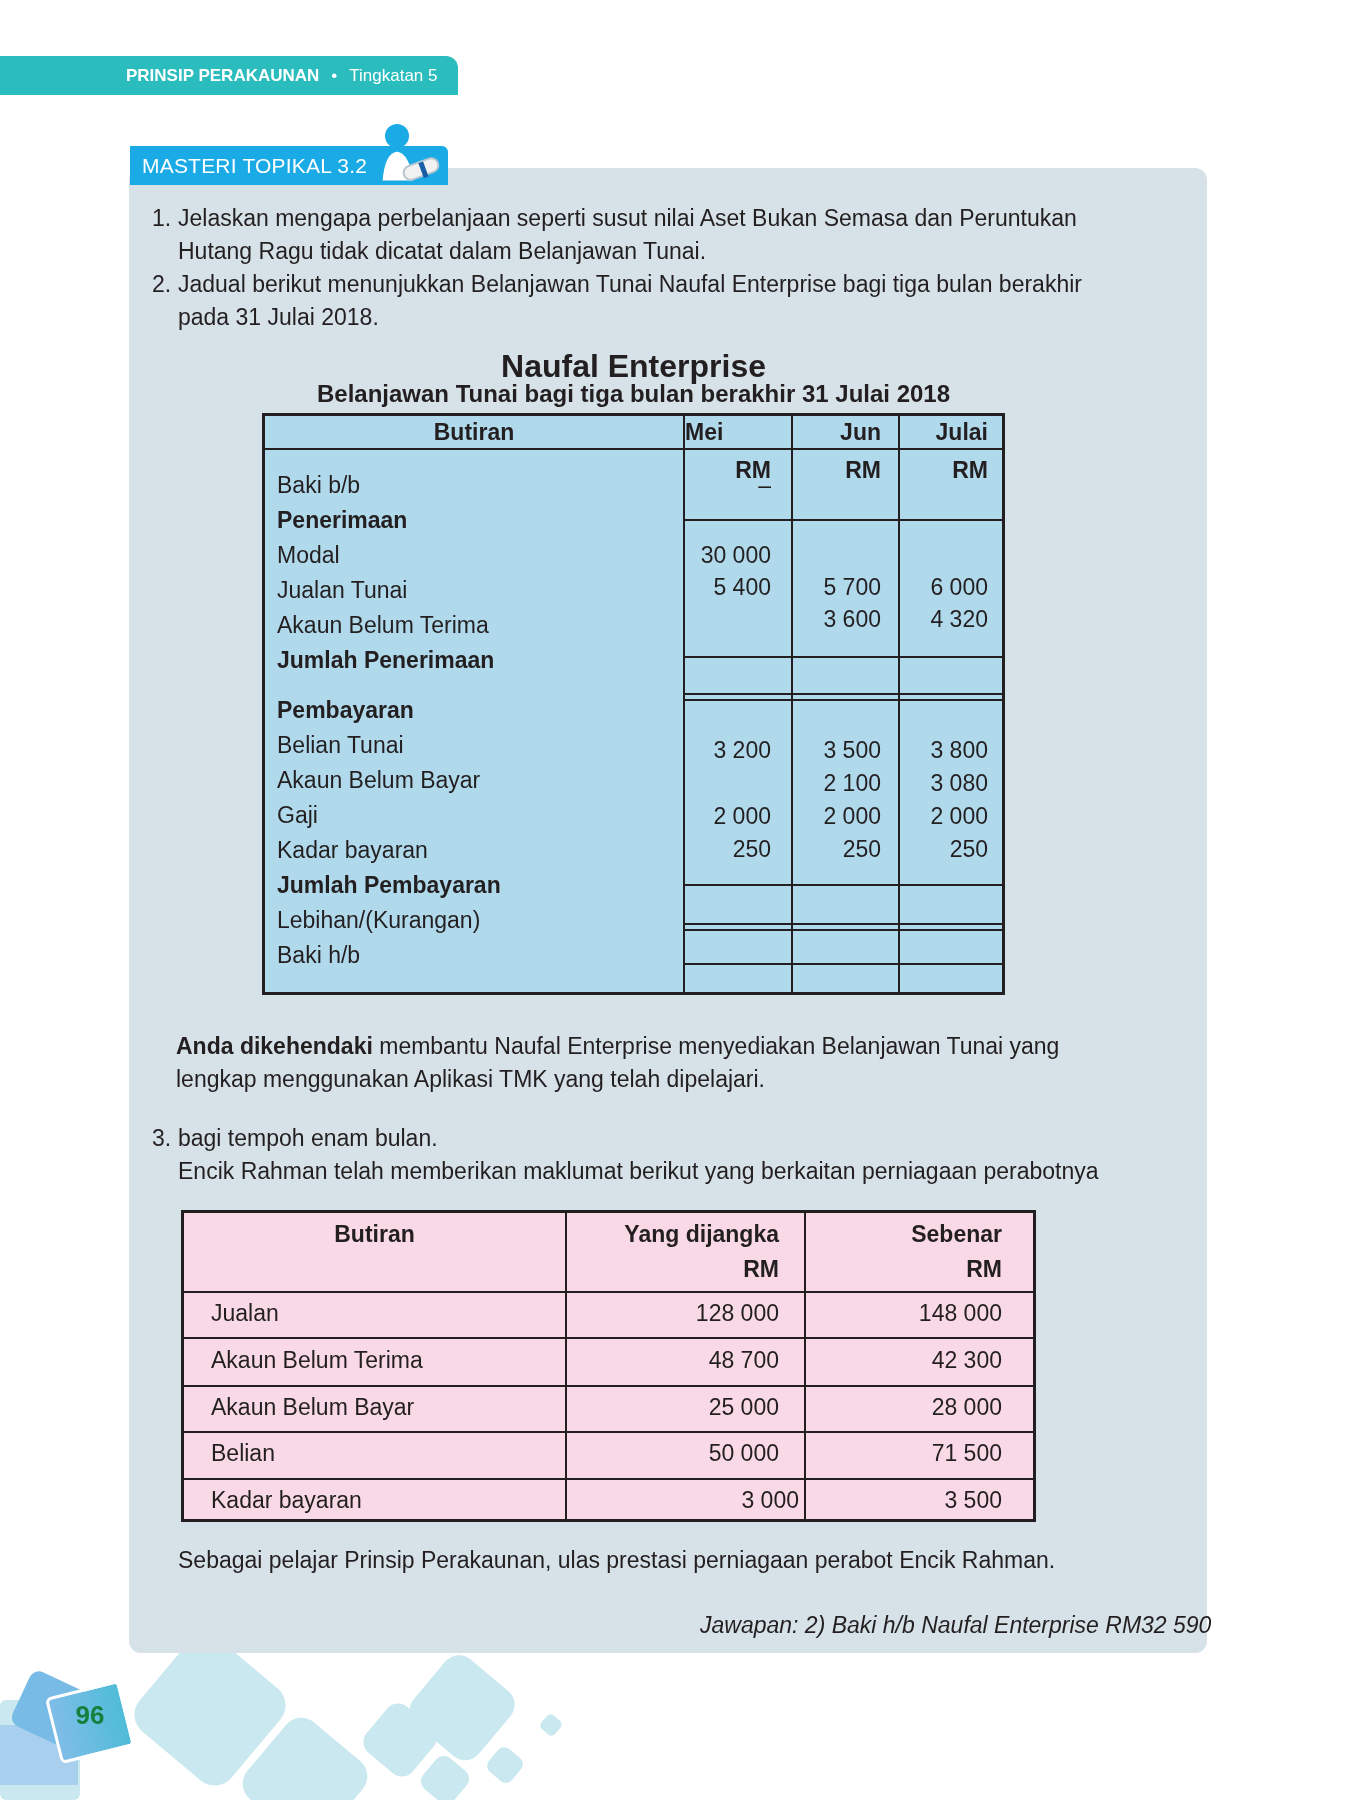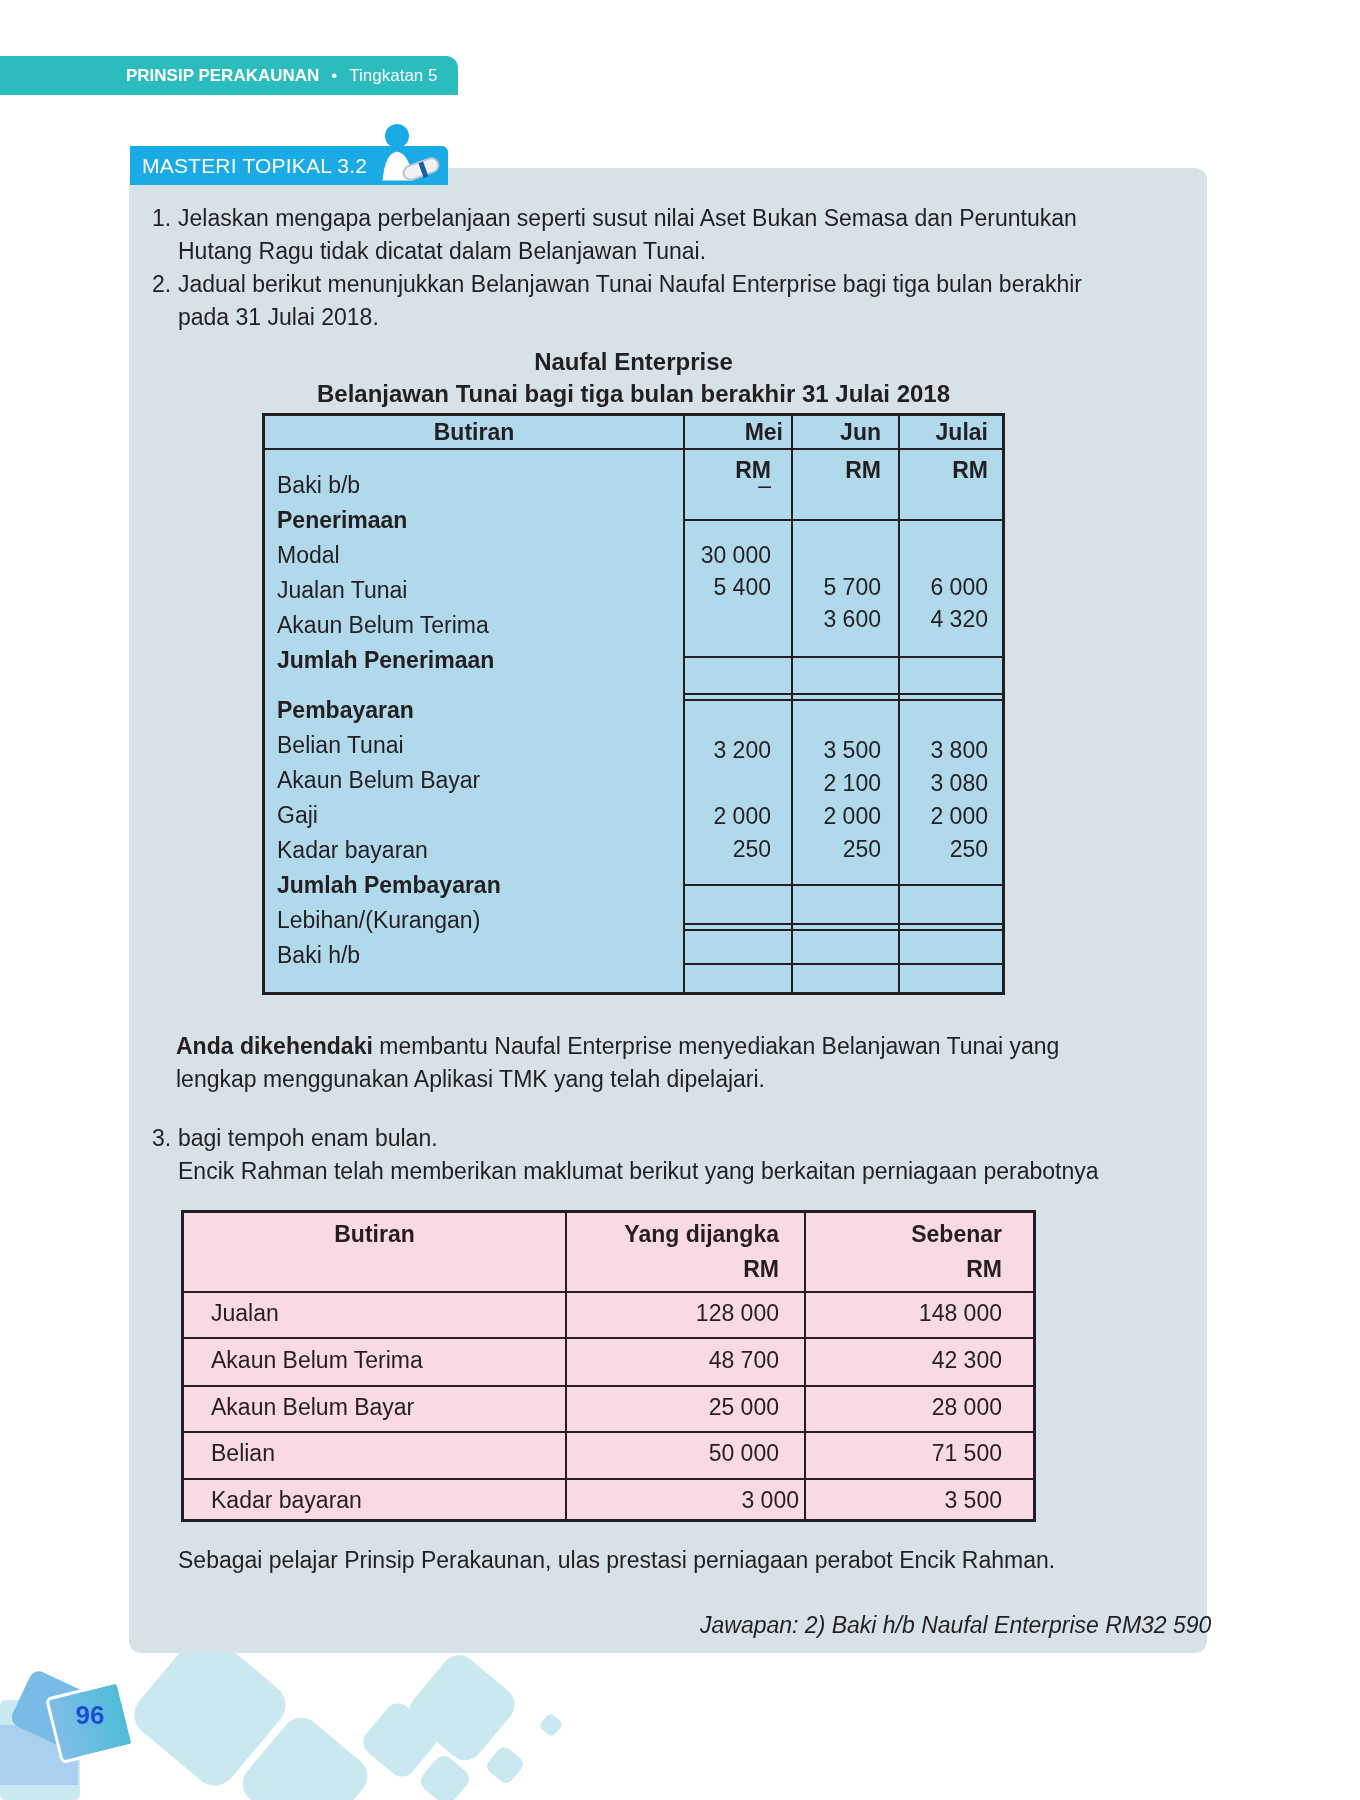--- a/index.html
+++ b/index.html
@@ -23,21 +23,21 @@
   #bt{left:262px;top:413px;width:743px;height:582px;background:#b0d9ec;border:3px solid #231f20;box-sizing:border-box;}
   .ln{position:absolute;background:#231f20;}
   .cell{position:absolute;font-size:23px;white-space:nowrap;}
   .bold{font-weight:bold;}
   .r{text-align:right;}
   .c{text-align:center;}
   
   #pt{left:181px;top:1210px;width:855px;height:312px;background:#f8d9e5;border:3px solid #231f20;box-sizing:border-box;}
   #badge{left:52px;top:1688px;width:70px;height:62px;background:linear-gradient(90deg,#7fbde8,#4fbcd8);
          border:3px solid #fff;border-radius:6px;transform:rotate(-14deg);}
-  #badge-text{left:52px;top:1700px;width:76px;text-align:center;font-size:26px;font-weight:bold;color:#1d4ed8;}
+  #badge-text{left:52px;top:1700px;width:76px;text-align:center;font-size:26px;font-weight:bold;color:#15803d;}
 </style>
 </head>
 <body>
 
 <svg class="abs" style="left:0;top:1640px" width="700" height="160">
   <g fill="#c9e8ef">
     <rect x="150" y="10" width="120" height="120" rx="22" transform="rotate(40 210 70)"></rect>
     <rect x="255" y="90" width="100" height="100" rx="20" transform="rotate(40 305 140)"></rect>
     <rect x="370" y="70" width="60" height="60" rx="14" transform="rotate(40 400 100)"></rect>
     <rect x="420" y="25" width="85" height="85" rx="18" transform="rotate(40 462 67)"></rect>
@@ -70,41 +70,41 @@
   <div>Jelaskan mengapa perbelanjaan seperti susut nilai Aset Bukan Semasa dan Peruntukan</div>
   <div>Hutang Ragu tidak dicatat dalam Belanjawan Tunai.</div>
 </div>
 
 <div class="abs para" style="left:178px;top:268px">
   <span class="num">2.</span>
   <div>Jadual berikut menunjukkan Belanjawan Tunai Naufal Enterprise bagi tiga bulan berakhir</div>
   <div>pada 31 Julai 2018.</div>
 </div>
 
-<div class="abs bold c" style="left:262px;top:348px;width:743px;font-size:24px;">Naufal Enterprise</div>
+<div class="abs bold c" style="left:262px;top:348px;width:743px;font-size:32px;">Naufal Enterprise</div>
 <div class="abs bold c" style="left:262px;top:380px;width:743px;font-size:24px;">Belanjawan Tunai bagi tiga bulan berakhir 31 Julai 2018</div>
 
 <div id="bt" class="abs">
 
   <div class="ln" style="left:418px;top:0;width:2px;height:576px"></div>
   <div class="ln" style="left:526px;top:0;width:2px;height:576px"></div>
   <div class="ln" style="left:633px;top:0;width:2px;height:576px"></div>
 
   <div class="ln" style="left:0;top:32px;width:737px;height:2px"></div>
   <div class="ln" style="left:418px;top:103px;width:319px;height:2px"></div>
   <div class="ln" style="left:418px;top:240px;width:319px;height:2px"></div>
   <div class="ln" style="left:418px;top:277px;width:319px;height:2px"></div>
   <div class="ln" style="left:418px;top:283px;width:319px;height:2px"></div>
   <div class="ln" style="left:418px;top:468px;width:319px;height:2px"></div>
   <div class="ln" style="left:418px;top:507px;width:319px;height:2px"></div>
   <div class="ln" style="left:418px;top:513px;width:319px;height:2px"></div>
   <div class="ln" style="left:418px;top:547px;width:319px;height:2px"></div>
 
   <div class="cell bold c" style="left:0;top:3px;width:418px">Butiran</div>
-  <div class="cell bold" style="left:432px;top:3px;width:86px;text-align:right">Mei</div>
+  <div class="cell bold" style="left:420px;top:3px;width:86px;text-align:left">Mei</div>
   <div class="cell bold" style="left:528px;top:3px;width:88px;text-align:right">Jun</div>
   <div class="cell bold" style="left:635px;top:3px;width:88px;text-align:right">Julai</div>
   <div class="cell bold" style="left:420px;top:41px;width:86px;text-align:right">RM</div>
   <div class="cell bold" style="left:528px;top:41px;width:88px;text-align:right">RM</div>
   <div class="cell bold" style="left:635px;top:41px;width:88px;text-align:right">RM</div>
 
   <div id="bt-rows">
       <div class="cell" style="left: 12px; top: 56px;">Baki b/b</div>
       <div class="cell r" style="left: 420px; width: 86px; top: 56px;">–</div>
       <div class="cell r" style="left: 528px; width: 88px; top: 56px;"></div>

